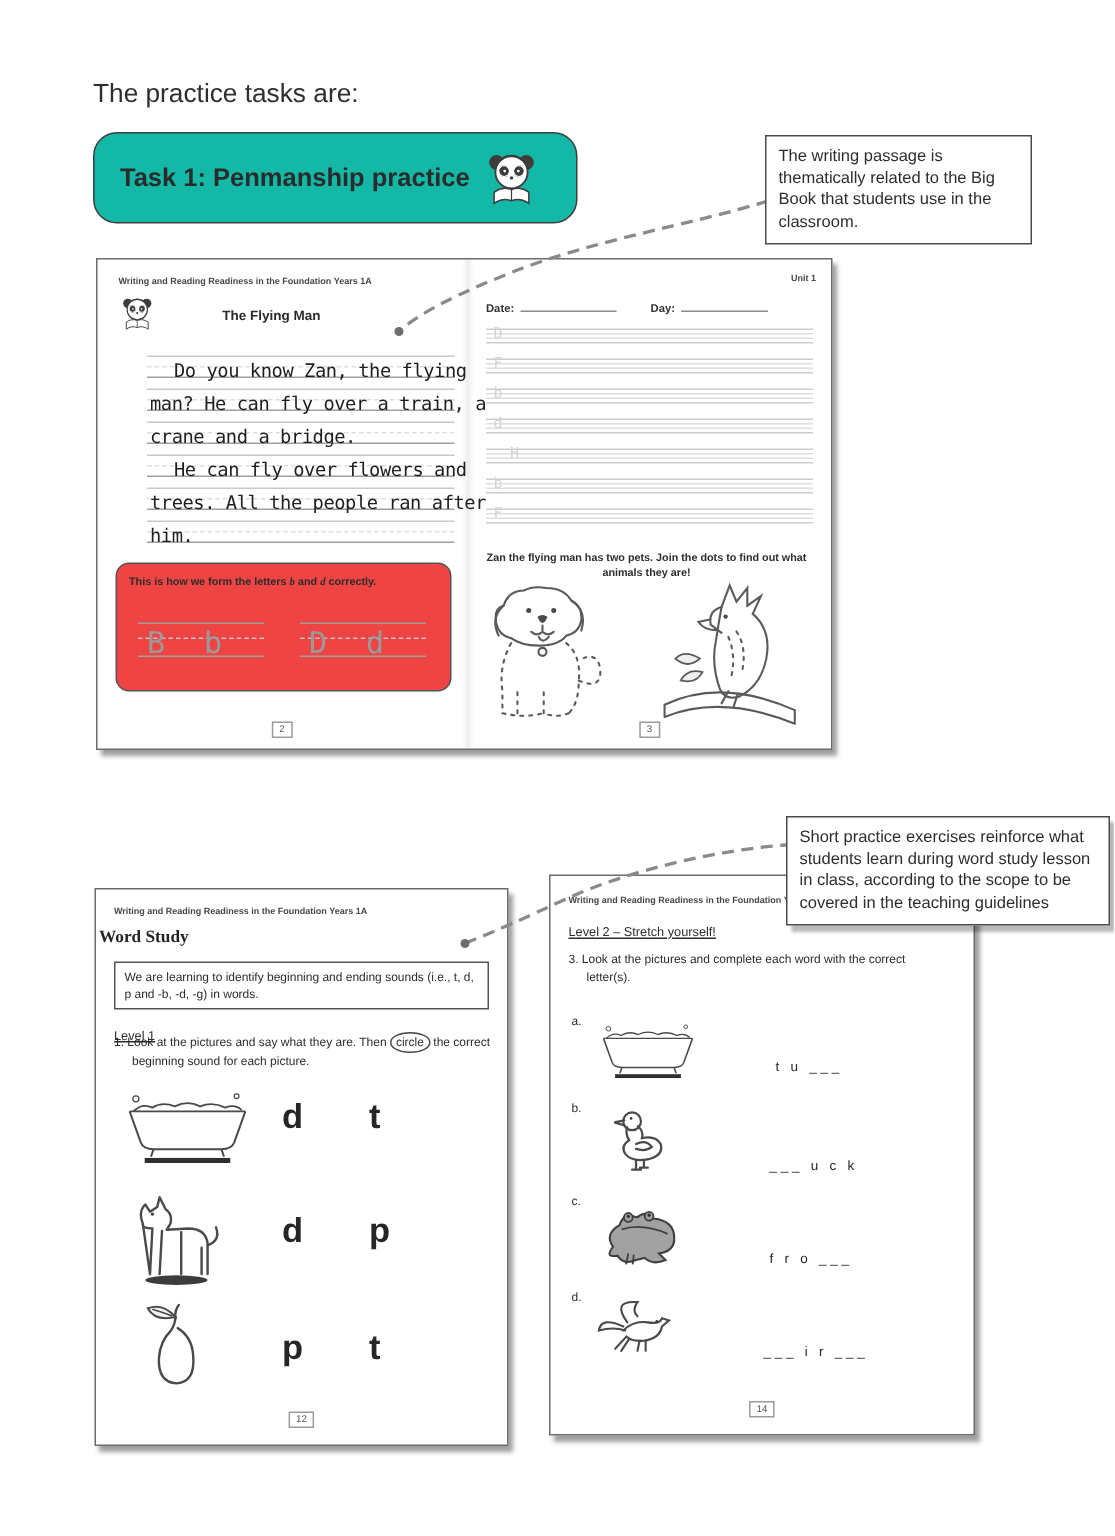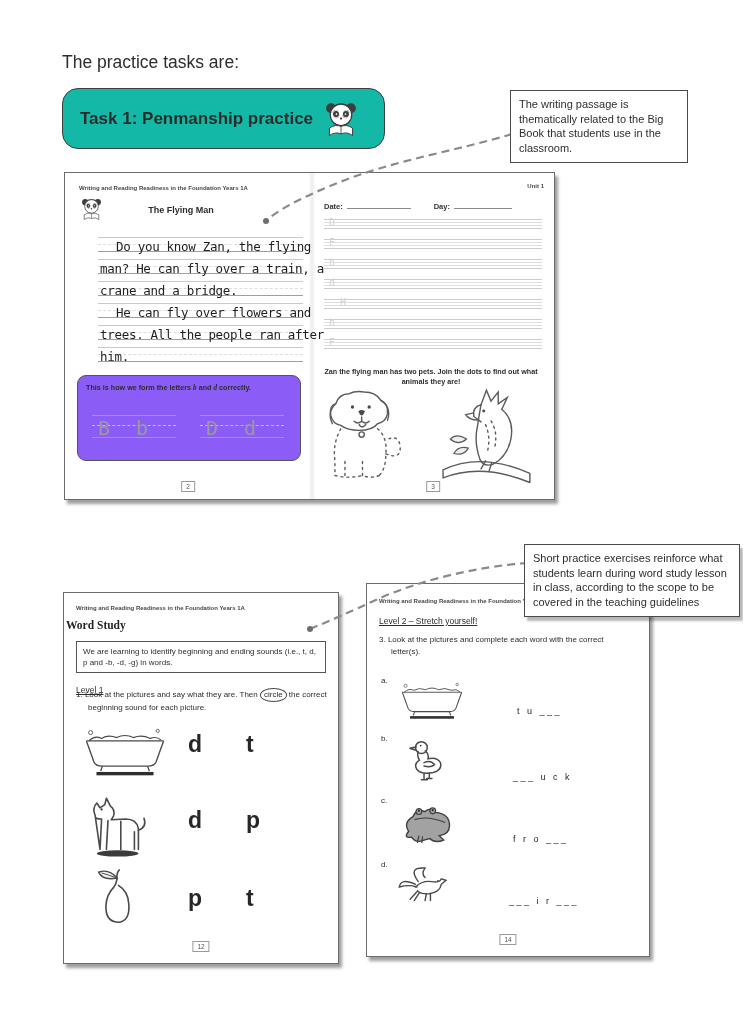--- a/index.html
+++ b/index.html
@@ -28,21 +28,21 @@
   .lpage{position:absolute;left:0;top:0;width:246px;height:326px;}
   .rpage{position:absolute;left:247px;top:0;width:242px;height:326px;text-align:center;}
   .tinyhead{position:absolute;font-size:6px;font-weight:bold;color:#474747;white-space:nowrap;}
   .pgnum{position:absolute;font-size:6.5px;color:#555;border:1px solid #9a9a9a;padding:0 4px;background:#fff;line-height:1.4;}
   .ctr{left:50%;transform:translateX(-50%);}
   .hwrow{position:relative;height:22px;background-image:linear-gradient(#9f9f9f,#9f9f9f),linear-gradient(#c9c9c9,#c9c9c9);background-size:100% 1px,100% 1px;background-position:0 20px,0 6px;background-repeat:no-repeat;margin-left:23px;}
   .hwmid{position:absolute;left:0;right:0;top:13px;border-top:1px dashed #dedede;}
   .hwtext{position:absolute;left:2px;top:8px;font-size:12.5px;letter-spacing:-.3px;color:#1e1e1e;white-space:nowrap;font-family:"DejaVu Sans Mono",monospace;}
   .indent .hwtext{left:18px;}
   
-  .lbx{position:absolute;border:1.2px solid #555;border-radius:9px;background:#8b5cf6;}
+  .lbx{position:absolute;border:1.2px solid #555;border-radius:9px;background:#ef4444;}
   .lbtext{font-size:7.2px;font-weight:bold;color:#2c2c2c;margin:7px 8px 4px;}
   .lbtext i{font-family:"Liberation Serif",serif;}
   .pairbox{position:absolute;width:84px;height:30px;background-image:linear-gradient(#9f9f9f,#9f9f9f),linear-gradient(#9f9f9f,#9f9f9f);background-size:100% 1px,100% 1px;background-position:0 3px,0 25px;background-repeat:no-repeat;}
   .pairmid{position:absolute;left:0;right:0;top:13px;border-top:1px dashed #c2c2c2;}
   .pairtxt{position:absolute;left:6px;top:4px;font-size:20px;color:#9a9a9a;letter-spacing:7px;font-family:"DejaVu Sans Mono",monospace;text-align:center;}
   
   .daterow{position:absolute;left:12px;top:22px;white-space:nowrap;}
   .dlabel{font-size:7.5px;font-weight:bold;color:#333;}
   .dline{display:inline-block;border-bottom:1px solid #8a8a8a;height:7px;}
   .trrow{position:relative;height:10px;margin-bottom:10px;background-image:linear-gradient(#cdcdcd,#cdcdcd),linear-gradient(#dedede,#dedede),linear-gradient(#dedede,#dedede),linear-gradient(#cdcdcd,#cdcdcd);background-size:100% 1px,100% 1px,100% 1px,100% 1px;background-position:0 0,0 3px,0 6px,0 9px;background-repeat:no-repeat;}

